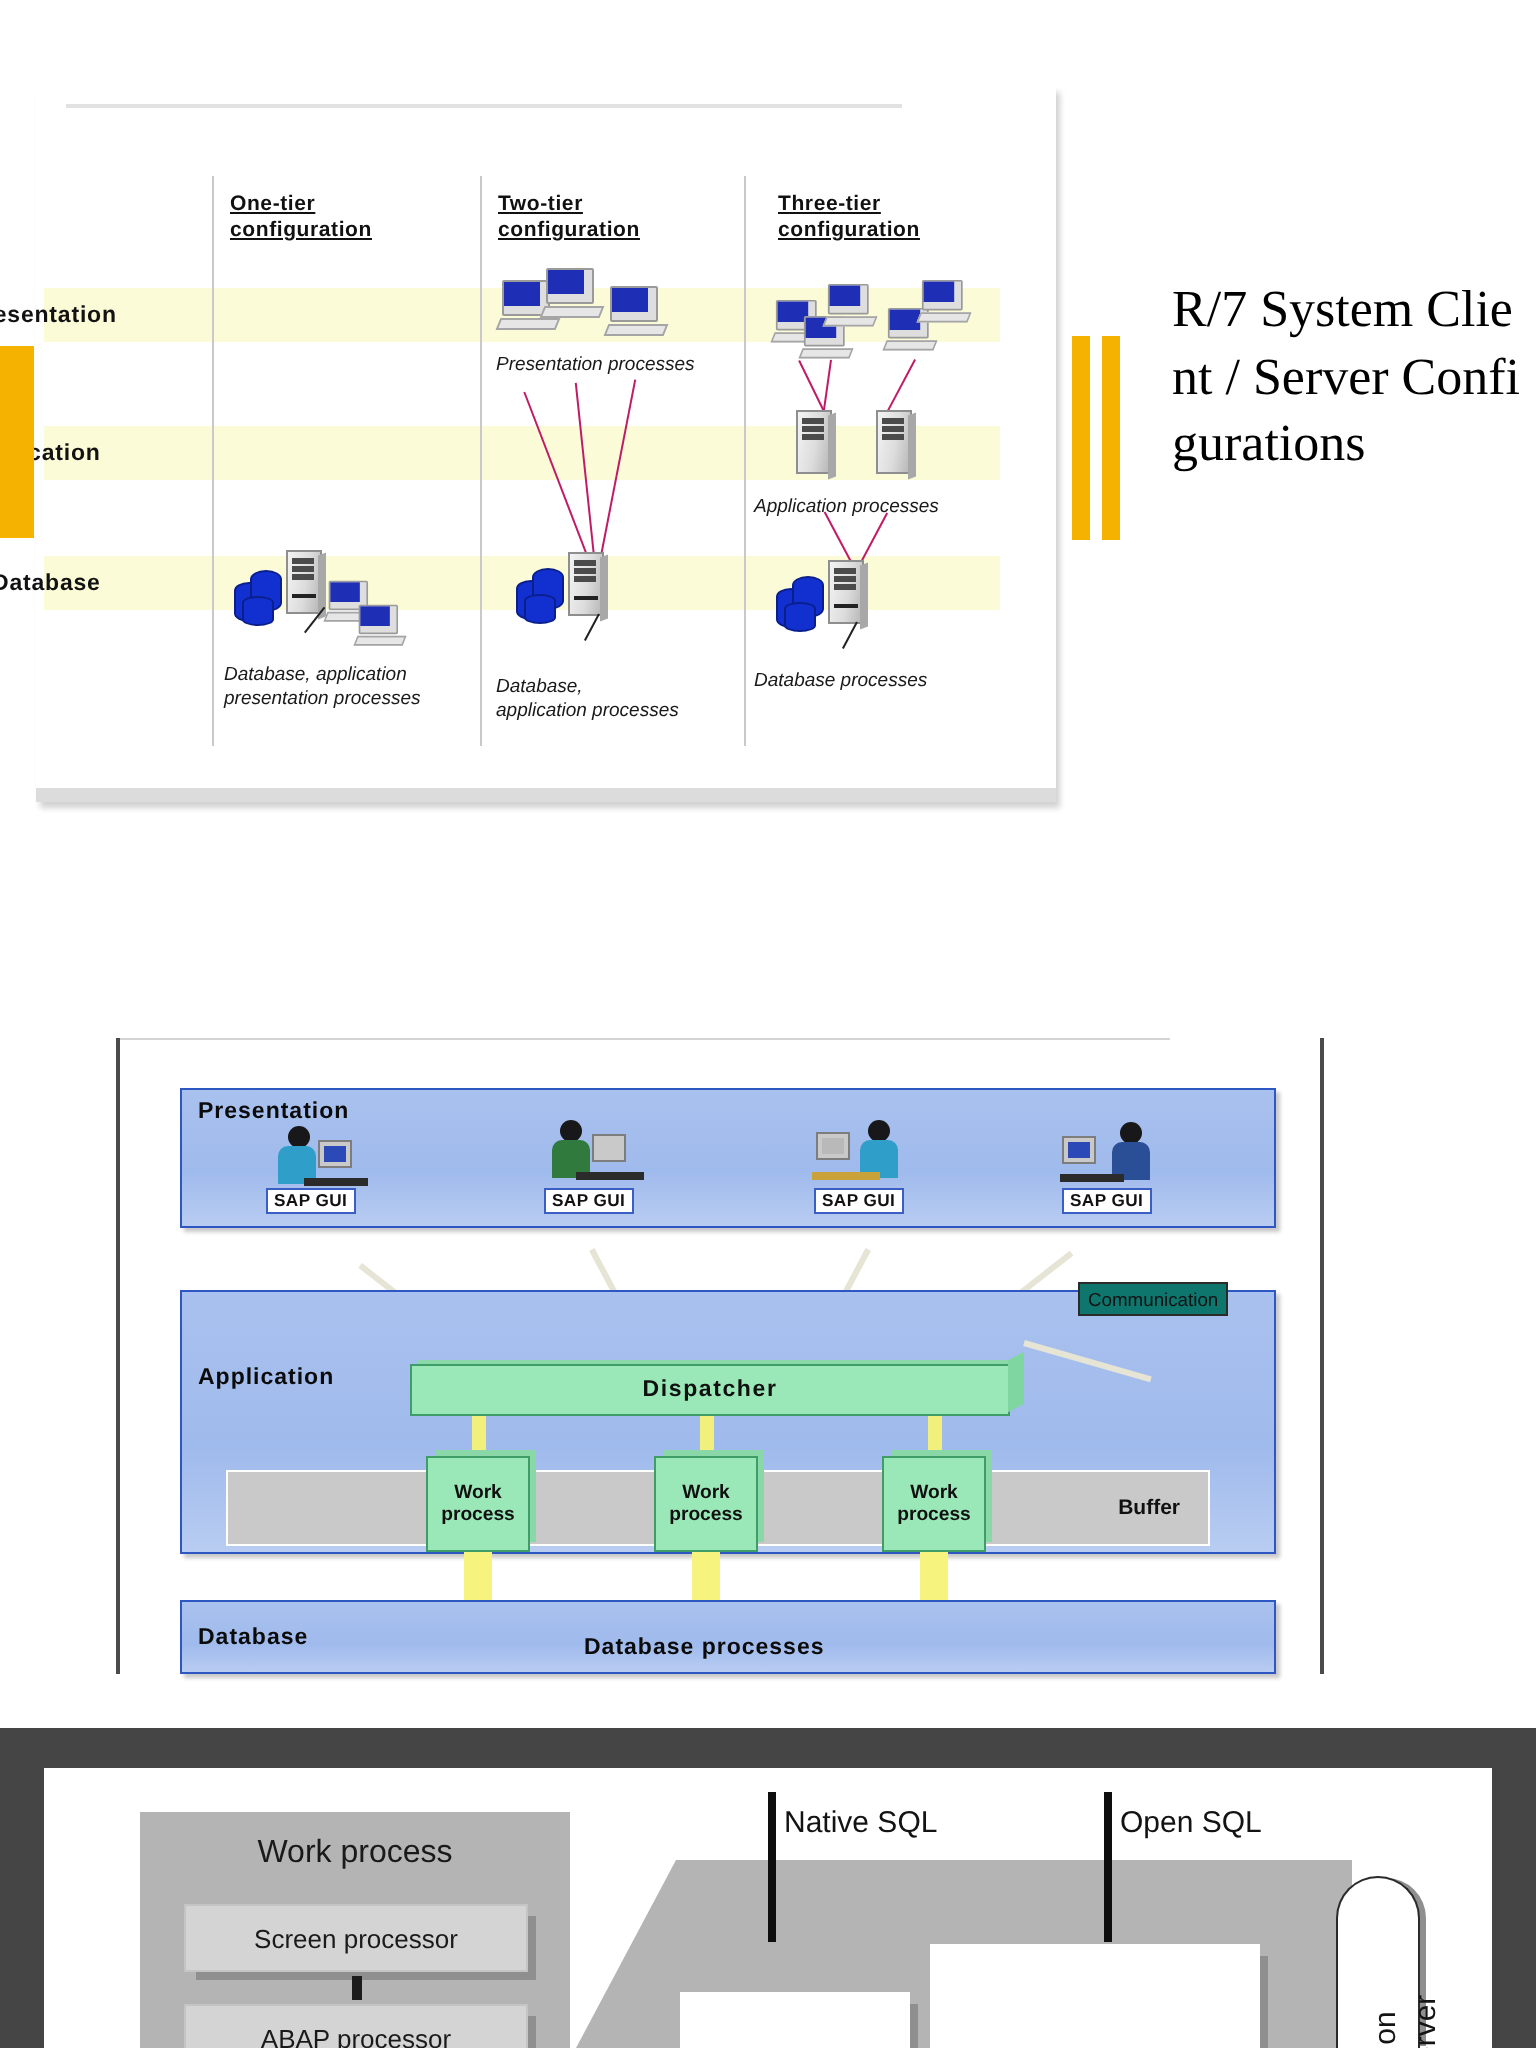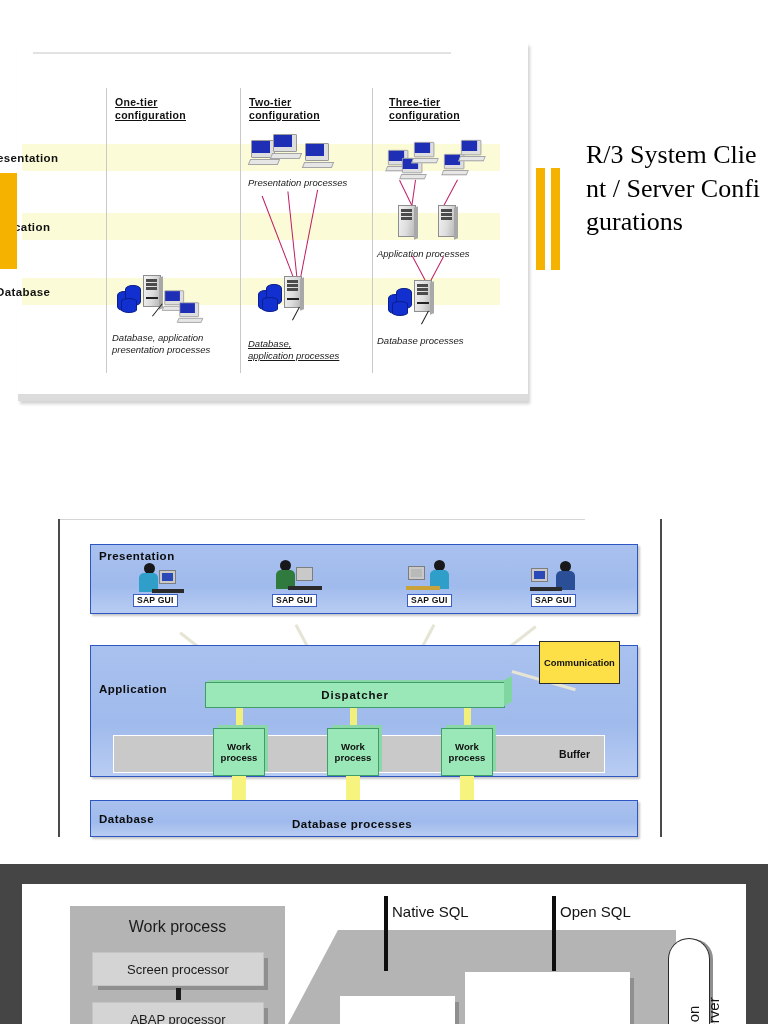--- a/index.html
+++ b/index.html
@@ -210,22 +210,22 @@
   .yarrow .head {
     position: absolute; left: 0; width: 0; height: 0;
     border-left: 13px solid transparent; border-right: 13px solid transparent;
     border-top: 13px solid #f7f37f;
   }
 
   .warrow { position: absolute; height: 3px; background: #e6e4d4; transform-origin: 0 50%; }
 
   #comm-label {
     position: absolute; left: 539px; top: 211px;
-    background: #fde047; border: 1px solid #2b2b2b;
-    font-weight: bold; font-size: 9.4px; color: #111; padding: 15px 4px;
+    background: #0f766e; border: 1px solid #2b2b2b;
+    font-weight: normal; font-size: 9.4px; color: #111; padding: 2px 4px;
     white-space: nowrap;
   }
 
   #db-cyl2 {
     position: absolute; left: 556px; top: 357px; width: 78px; height: 52px;
   }
   #db-cyl2 .top { position: absolute; left: 0; top: 0; width: 78px; height: 16px;
     background: #2a5fd0; border-radius: 50%; border: 1px solid #1d3f9c; }
   #db-cyl2 .mid { position: absolute; left: 0; top: 8px; width: 78px; height: 34px;
     background: linear-gradient(180deg,#2558c9 0%,#1f45a8 100%); border-left:1px solid #1d3f9c; border-right:1px solid #1d3f9c;}
@@ -371,21 +371,21 @@
     </div>
     <div class="srv" style="left:284px; top:276px;">
       <div class="body"></div>
         <div class="side"></div>
       <div class="slot s1"></div>
         <div class="slot s2"></div>
         <div class="slot s3"></div>
         <div class="blk"></div>
     </div>
     <div class="wire" style="left:292px; top:320px; width:15px; transform:rotate(-62deg); background:#222;"></div>
-    <div class="caption" style="left:248px; top:338px;text-decoration:underline;">Database,
+    <div class="caption" style="left:248px; top:338px;">Database,
 application processes</div>
 
     <div class="pc" style="left:384px; top:148px; transform:scale(0.85);">
       <div class="mon"></div>
         <div class="scr"></div>
         <div class="kb"></div>
     </div>
     <div class="pc" style="left:398px; top:156px; transform:scale(0.85);">
       <div class="mon"></div>
         <div class="scr"></div>
@@ -439,21 +439,21 @@
         <div class="slot s3"></div>
         <div class="blk"></div>
     </div>
     <div class="wire" style="left:421px; top:324px; width:15px; transform:rotate(-62deg); background:#222;"></div>
     <div class="caption" style="left:377px; top:335px;">Database processes</div>
 
     <div class="accent" id="acc-left"></div>
     <div class="accent" id="acc-r1"></div>
     <div class="accent" id="acc-r2"></div>
 
-    <div id="s1-title">R/3 System Client / Server Configurations</div>
+    <div id="s1-title">R/7 System Client / Server Configurations</div>
   </div>
 
   <div id="slide2">
 
     <div id="s2-toprule"></div>
     <div id="s2-leftrule"></div>
     <div id="s2-rightrule"></div>
 
     <div class="band" id="band2-pres"></div>
     <div class="band-name" style="left:99px; top:120px;">Presentation</div>

